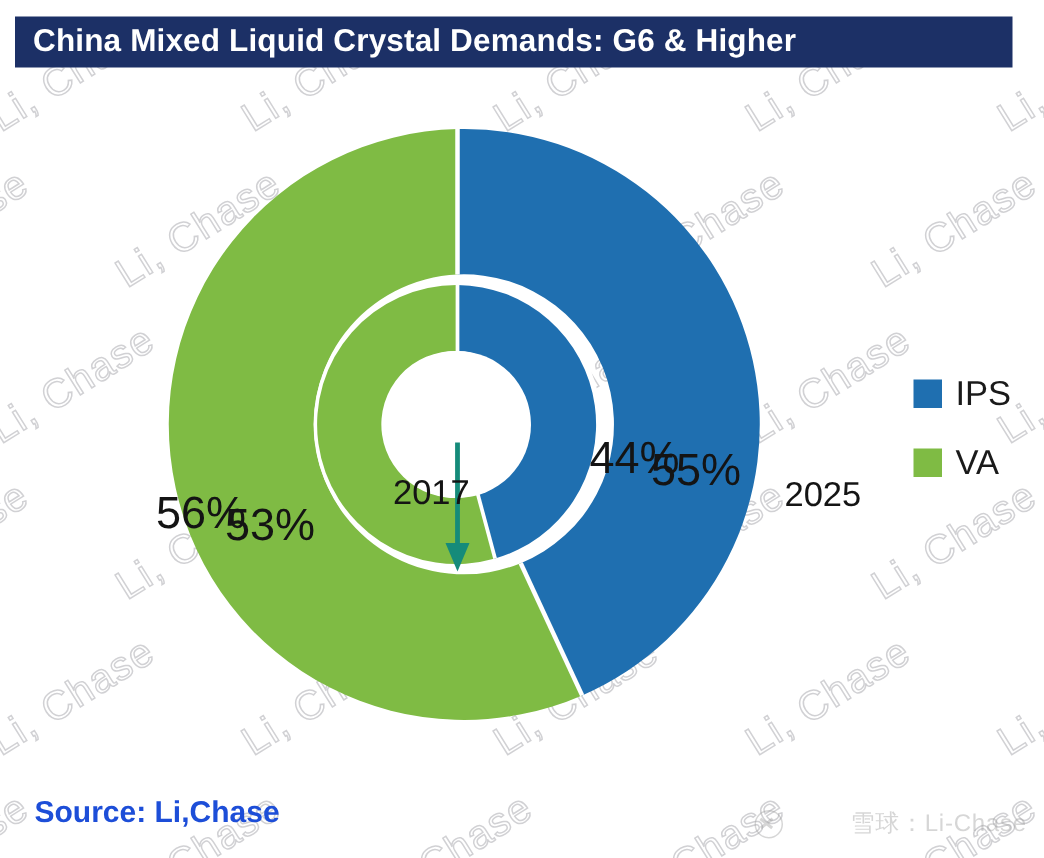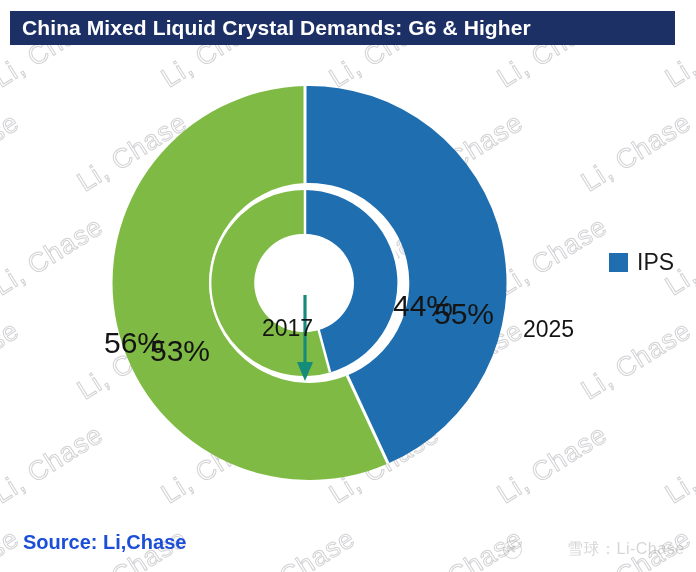--- a/index.html
+++ b/index.html
@@ -250,20 +250,24 @@
     <div class="chart-label" id="label-outer-va">53%</div>
     <div class="chart-label" id="label-year-outer">2025</div>
     <div class="chart-label" id="label-year-inner">2017</div>
   </div>
 
   <div id="legend">
     <div class="legend-row">
       <span class="legend-swatch" style="background:#1f6fb0"></span>
       <span class="legend-label">IPS</span>
     </div>
+    <div class="legend-row">
+      <span class="legend-swatch" style="background:#7fbb44"></span>
+      <span class="legend-label">VA</span>
+    </div>
   </div>
 
   <div id="source-note">Source: Li,Chase</div>
 
   <div id="site-watermark">
     <span class="logo-circle"></span>
     <span class="wm-text">雪球：Li-Chase</span>
   </div>
 
 </div>

